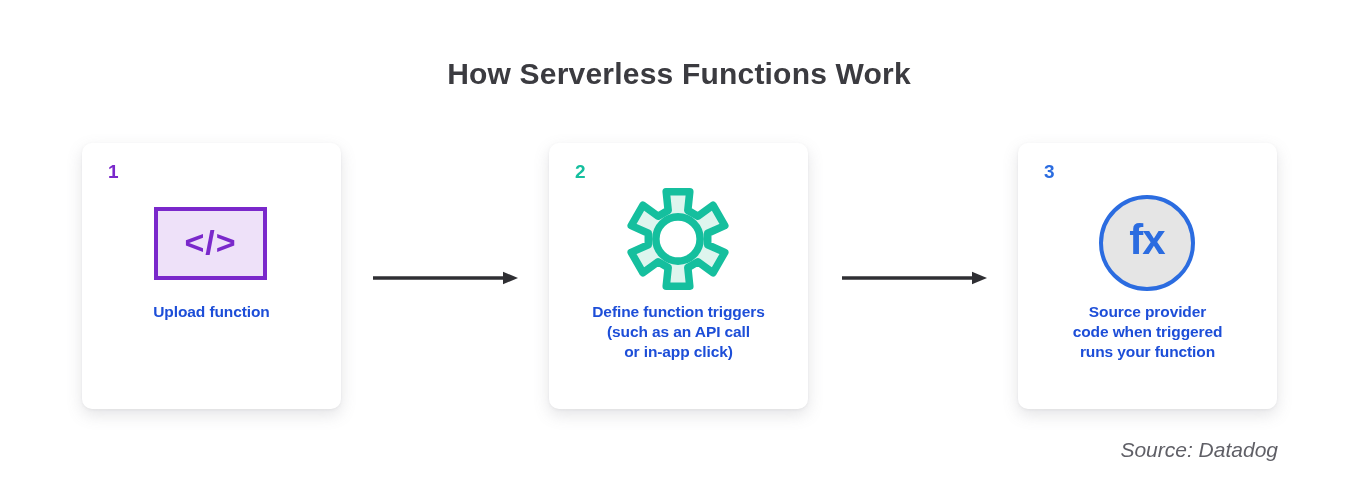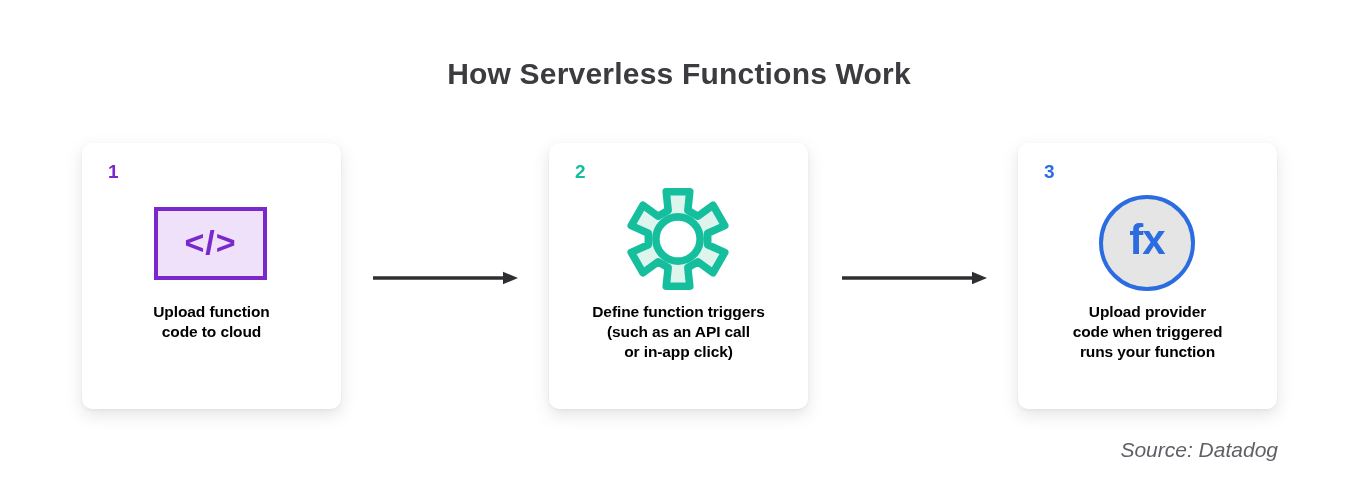--- a/index.html
+++ b/index.html
@@ -42,21 +42,21 @@
     font-weight: bold;
   }
 
   .caption {
     position: absolute;
     top: 159px; left: 0; width: 100%;
     text-align: center;
     font-size: 15.5px;
     font-weight: bold;
     line-height: 20px;
-    color: #000000;
+    color: #1d4ed8;
     letter-spacing: -0.1px;
   }
   .caption span { display: block; }
 
   
   .code-box {
     position: absolute;
     top: 64px; left: 72px;
     width: 113px; height: 73px;
     box-sizing: border-box;
@@ -114,21 +114,20 @@
 
   <h1 class="title">How Serverless Functions Work</h1>
 
   <div class="card card-1">
     <span class="step-number" style="color: rgb(122, 40, 203);">1</span>
     <div class="code-box" style="border-color: rgb(122, 40, 203); background: rgb(238, 225, 249);">
       <span class="code-glyph" style="color: rgb(122, 40, 203);">&lt;/&gt;</span>
     </div>
     <div class="caption">
       <span>Upload function</span>
-      <span>code to cloud</span>
     </div>
   </div>
 
   <svg class="arrow arrow-1" width="146" height="16" viewBox="0 0 146 16">
     <line x1="1" y1="8" x2="133" y2="8" stroke-width="3.4" style="stroke: rgb(47, 47, 51);"></line>
     <polygon points="131,1.8 146,8 131,14.2" style="fill: rgb(47, 47, 51);"></polygon>
   </svg>
 
   <div class="card card-2">
     <span class="step-number" style="color: rgb(21, 191, 158);">2</span>
@@ -147,21 +146,21 @@
     <line x1="1" y1="8" x2="133" y2="8" stroke-width="3.4" style="stroke: rgb(47, 47, 51);"></line>
     <polygon points="131,1.8 146,8 131,14.2" style="fill: rgb(47, 47, 51);"></polygon>
   </svg>
 
   <div class="card card-3">
     <span class="step-number" style="color: rgb(43, 108, 224);">3</span>
     <div class="fx-circle" style="border-color: rgb(43, 108, 224); background: #e5e5e5;">
       <span class="fx-glyph" style="color: rgb(43, 108, 224);">fx</span>
     </div>
     <div class="caption">
-      <span>Upload provider</span>
+      <span>Source provider</span>
       <span>code when triggered</span>
       <span>runs your function</span>
     </div>
   </div>
 
   <div class="source-note">Source: Datadog</div>
 
 </div>
 
 </body></html>

